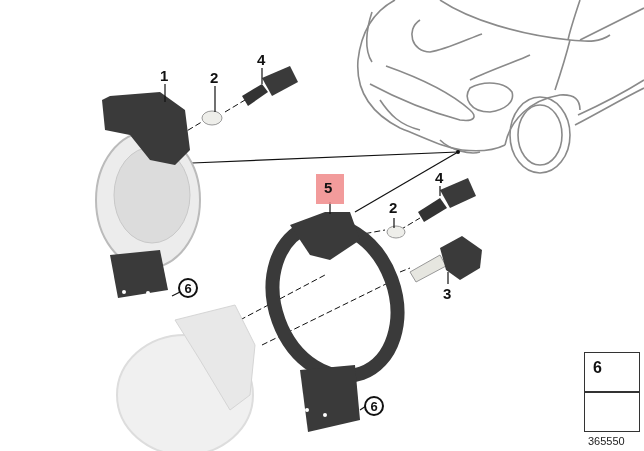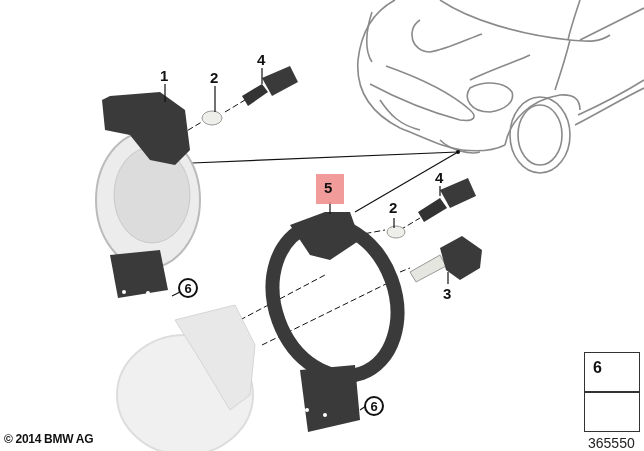--- a/index.html
+++ b/index.html
@@ -5,21 +5,21 @@
   html, body { margin:0; padding:0; background:#ffffff; }
   body { width:644px; height:451px; position:relative; overflow:hidden; font-family:"Liberation Sans", sans-serif; }
   #stage { position:absolute; left:0; top:0; width:644px; height:451px; }
   .callout { position:absolute; font-family:"Liberation Sans", sans-serif; font-weight:bold; font-size:15px; color:#111; line-height:1; }
   .circled { position:absolute; width:20px; height:20px; border:2px solid #111; border-radius:50%; background:#fff; font-weight:bold; font-size:13px; color:#111; display:flex; align-items:center; justify-content:center; box-sizing:border-box; font-family:"Liberation Sans", sans-serif; }
   .highlight { position:absolute; left:316px; top:174px; width:28px; height:30px; background:#f08a8a; opacity:0.85; }
   .copyright { position:absolute; left:4px; top:432px; font-size:12px; font-weight:bold; color:#111; letter-spacing:-0.3px; font-family:"Liberation Sans", sans-serif; }
   .legend-box { position:absolute; left:584px; top:352px; width:56px; height:80px; border:1.5px solid #333; box-sizing:border-box; background:#fff; }
   .legend-divider { position:absolute; left:0; top:38px; width:100%; height:1.5px; background:#333; }
   .legend-num { position:absolute; left:8px; top:6px; font-weight:bold; font-size:16px; color:#111; font-family:"Liberation Sans", sans-serif; }
-  .diagram-id { position:absolute; left:588px; top:435px; font-size:14px; color:#222; font-family:"Liberation Sans", sans-serif; }
+  .diagram-id { position:absolute; left:588px; top:435px; font-size:11px; color:#222; font-family:"Liberation Sans", sans-serif; }
 </style>
 </head>
 <body>
 
 <div id="stage">
   <svg width="644" height="451" viewBox="0 0 644 451" xmlns="http://www.w3.org/2000/svg" style="position:absolute;left:0;top:0">
 
     <g fill="none" stroke="#8a8a8a" stroke-width="1.6">
       <path d="M395 0 C380 8 362 25 358 60 C356 85 365 110 400 128 C430 140 445 148 462 150 C480 152 495 150 505 145"></path>
       <path d="M372 12 C366 30 364 50 372 62"></path>
@@ -134,15 +134,14 @@
   <span class="callout" style="left:435px;top:170px">4</span>
   <span class="callout" style="left:443px;top:286px">3</span>
   <div class="circled" style="left:178px;top:278px">6</div>
   <div class="circled" style="left:364px;top:396px">6</div>
 
   <div class="legend-box">
     <span class="legend-num">6</span>
     <div class="legend-divider"></div>
   </div>
 
-  <div class="copyright">© 2014 BMW AG</div>
   <div class="diagram-id">365550</div>
 </div>
 
 </body></html>

